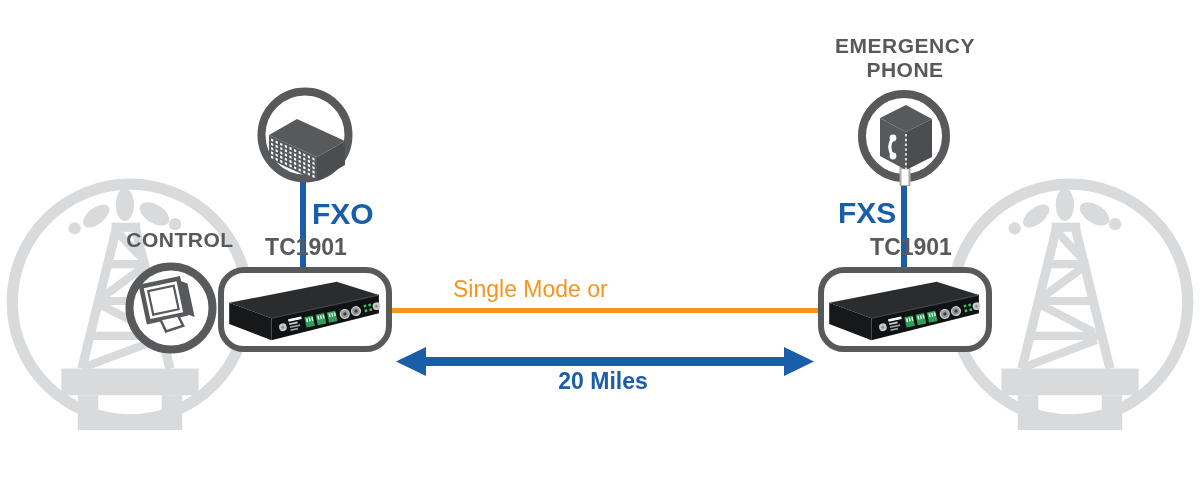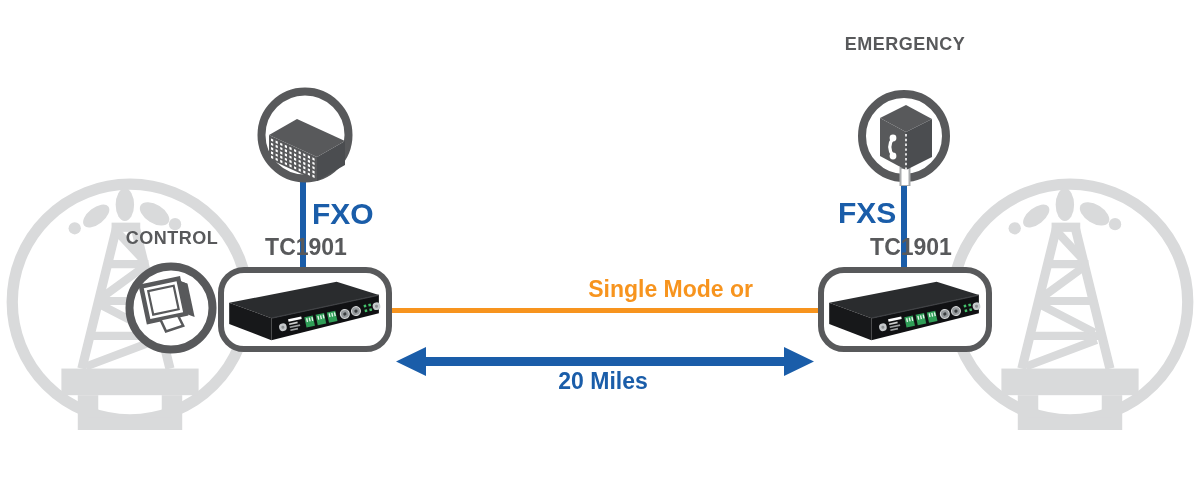--- a/index.html
+++ b/index.html
@@ -7,22 +7,22 @@
     --device-black:#101113; --device-top:#2A2C2E; --device-side:#17181A;
     --terminal-green:#2F9E57; --led-green:#43C06A;
   }
   *{margin:0;padding:0;box-sizing:border-box}
   html,body{background:#fff}
   body{font-family:"Liberation Sans",sans-serif;}
   .canvas{position:relative;width:1200px;height:477px;background:#fff;overflow:hidden}
   .abs{position:absolute}
   .gray-label{color:var(--dark-gray);font-weight:700;letter-spacing:.5px;text-align:center}
   .blue-label{color:var(--blue);font-weight:700}
-  .orange-label{color:var(--orange);font-weight:700;text-align:right}
-  .site-label{font-size:18px}
+  .orange-label{color:var(--orange);font-weight:400;text-align:left}
+  .site-label{font-size:21px}
   .device-label{font-size:23px;letter-spacing:0}
   .port-label{font-size:30px}
   .fiber-label{font-size:23px}
   .distance-label{font-size:23px;color:var(--blue);font-weight:700;text-align:center}
   .vline{width:6px;background:var(--blue)}
   .orange-line{height:5px;background:var(--orange)}
   .device-card{width:174px;height:85px;background:#fff;border:6px solid var(--dark-gray);
     border-radius:26px;display:flex;align-items:center;justify-content:center}
   .bg-svg{pointer-events:none}
 </style>
@@ -162,21 +162,21 @@
           <rect x="25" y="19.7" width="2.2" height="2.4"></rect>
           <rect x="29.6" y="19.7" width="2.2" height="2.4"></rect>
           <rect x="34.2" y="19.7" width="2.2" height="2.4"></rect>
           <rect x="38.8" y="19.7" width="2.2" height="2.4"></rect>
           <rect x="43.4" y="19.7" width="2.2" height="2.4"></rect>
       </g>
     </g>
   </svg>
   <div class="abs blue-label port-label" style="left:312px;top:197px">FXO</div>
 
-  <div class="abs gray-label site-label" style="left:110px;top:228px;width:124px">CONTROL</div>
+  <div class="abs gray-label site-label" style="left:118px;top:228px;width:124px">CONTROL</div>
   <svg class="abs" style="left:122px;top:259px" width="98" height="98" viewBox="0 0 98 98">
     <circle cx="49" cy="49" r="41.5" fill="#fff" stroke="var(--dark-gray)" stroke-width="8"></circle>
     <g transform="rotate(-12 48 48)">
       <polygon points="62,24 70,29 70,63 62,58" fill="var(--dark-gray)"></polygon>
       <polygon points="26,22 62,24 70,29 34,27" fill="var(--dark-gray)"></polygon>
       <rect x="24" y="22" width="38" height="36" fill="#fff" stroke="var(--dark-gray)" stroke-width="4.5"></rect>
       <rect x="30" y="28" width="26" height="24" fill="#fff" stroke="var(--dark-gray)" stroke-width="2.2"></rect>
       <polygon points="36,58 54,58 57,69 39,71" fill="#fff" stroke="var(--dark-gray)" stroke-width="2.5"></polygon>
     </g>
   </svg>
@@ -189,20 +189,21 @@
   </div>
 
   <div class="abs orange-label fiber-label" style="left:453px;top:276px;width:300px">Single Mode or</div>
 
   <svg class="abs" style="left:394px;top:345px" width="422" height="33" viewBox="0 0 422 33">
     <polygon points="2,16.5 32,2 32,12 390,12 390,2 420,16.5 390,31 390,21 32,21 32,31" fill="var(--blue)"></polygon>
   </svg>
   <div class="abs distance-label" style="left:453px;top:368px;width:300px">20 Miles</div>
 
   <div class="abs gray-label site-label" style="left:830px;top:34px;width:150px">EMERGENCY</div>
+  <div class="abs gray-label site-label" style="left:830px;top:58px;width:150px">PHONE</div>
   <svg class="abs" style="left:854px;top:86px" width="100" height="100" viewBox="0 0 100 100">
     <circle cx="50" cy="50" r="42" fill="#fff" stroke="var(--dark-gray)" stroke-width="8"></circle>
     <rect x="46.5" y="82" width="9" height="18" fill="#fff" stroke="#A9ABAD" stroke-width="2"></rect>
     <polygon points="26,32 52,19 78,33 52,46" fill="var(--dark-gray)"></polygon>
     <polygon points="26,32 52,46 52,84 26,70" fill="var(--dark-gray)"></polygon>
     <polygon points="52,46 78,33 78,71 52,84" fill="#4B4D50"></polygon>
     <path d="M52 48 V84" stroke="#fff" stroke-width="1.6" stroke-dasharray="2.4 2.4" fill="none"></path>
     <circle cx="39" cy="52" r="3.4" fill="#fff"></circle>
     <circle cx="39" cy="70" r="3.4" fill="#fff"></circle>
     <path d="M39 52 Q32.5 61 39 70" stroke="#fff" stroke-width="3.2" fill="none" stroke-linecap="round"></path>

